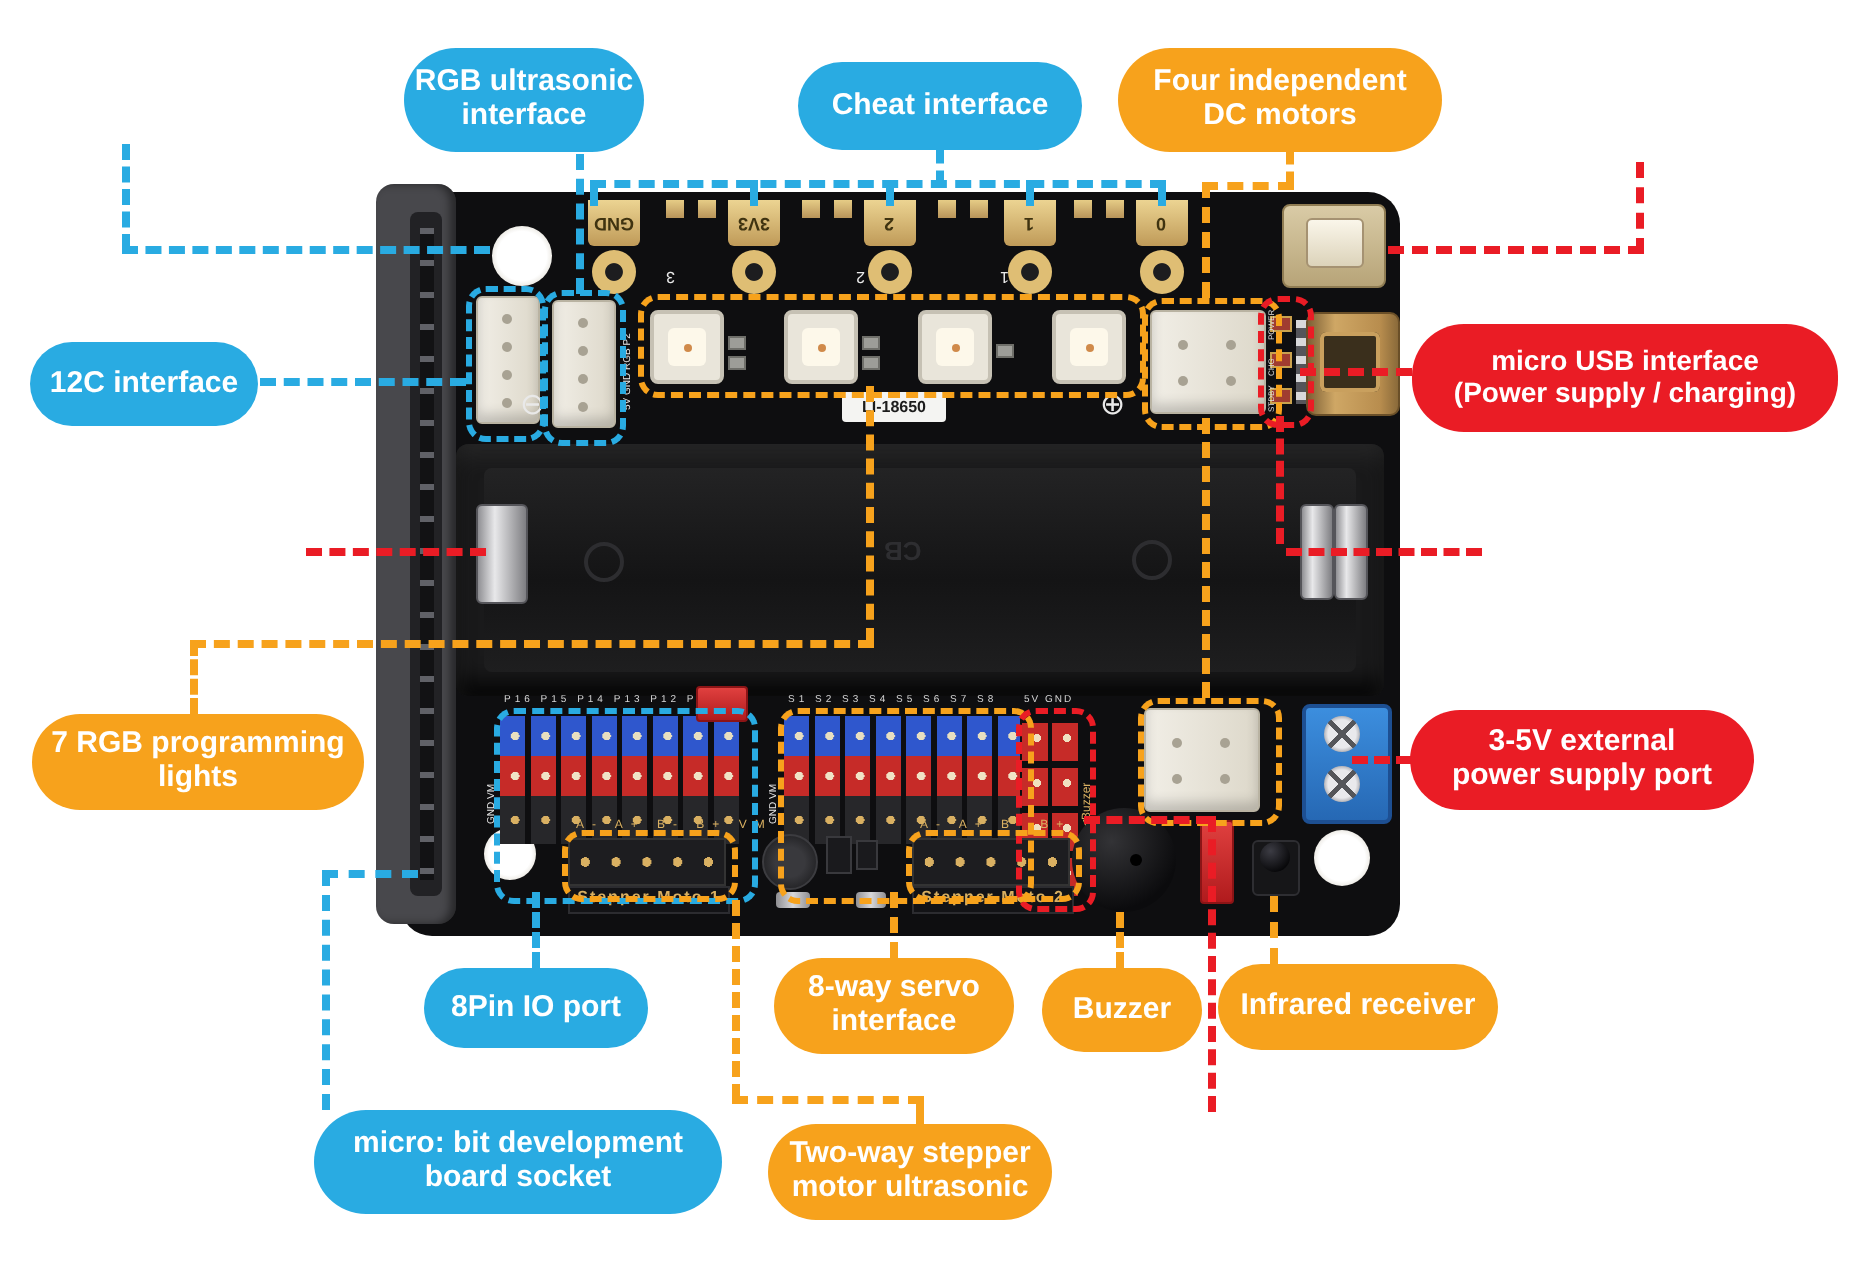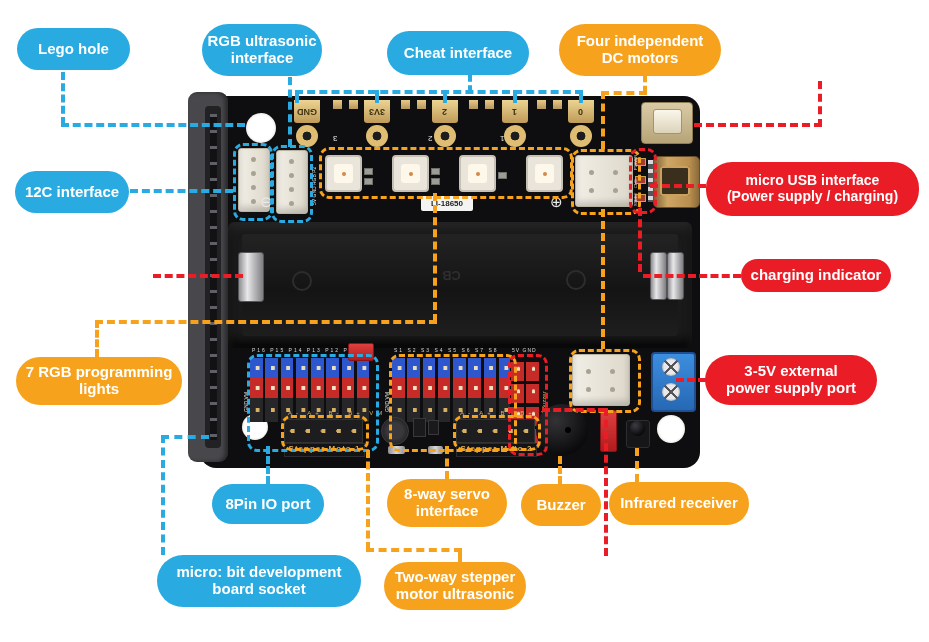--- a/index.html
+++ b/index.html
@@ -341,32 +341,30 @@
   <div class="lv ld-red" style="left:818px;top:81px;height:46px;"></div>
   <div class="lh ld-red" style="left:694px;top:123px;width:128px;"></div>
   <div class="lh ld-red" style="left:650px;top:184px;width:56px;"></div>
   <div class="lv ld-red" style="left:638px;top:208px;height:64px;"></div>
   <div class="lh ld-red" style="left:643px;top:274px;width:98px;"></div>
   <div class="lh ld-red" style="left:153px;top:274px;width:90px;"></div>
   <div class="lh ld-red" style="left:676px;top:378px;width:30px;"></div>
   <div class="lh ld-red" style="left:542px;top:408px;width:64px;"></div>
   <div class="lv ld-red" style="left:604px;top:408px;height:148px;"></div>
 
-  <div class="pill c-blue" style="left:17px;top:28px;width:113px;height:42px;">Lego hole</div>
   <div class="pill c-blue" style="left:202px;top:24px;width:120px;height:52px;">RGB ultrasonic
 interface</div>
-  <div class="pill c-blue" style="left:387px;top:31px;width:142px;height:44px;">Cheat interface</div>
+  <div class="pill c-blue" style="left:399px;top:31px;width:142px;height:44px;">Cheat interface</div>
   <div class="pill c-orange" style="left:559px;top:24px;width:162px;height:52px;">Four independent
 DC motors</div>
   <div class="pill c-blue" style="left:15px;top:171px;width:114px;height:42px;">12C interface</div>
   <div class="pill c-orange" style="left:16px;top:357px;width:166px;height:48px;">7 RGB programming
 lights</div>
   <div class="pill c-red" style="left:706px;top:162px;width:213px;height:54px;font-size:14px;">micro USB interface
 (Power supply / charging)</div>
-  <div class="pill c-red" style="left:741px;top:259px;width:150px;height:33px;">charging indicator</div>
   <div class="pill c-red" style="left:705px;top:355px;width:172px;height:50px;">3-5V external
 power supply port</div>
   <div class="pill c-blue" style="left:212px;top:484px;width:112px;height:40px;">8Pin IO port</div>
   <div class="pill c-orange" style="left:387px;top:479px;width:120px;height:48px;">8-way servo
 interface</div>
   <div class="pill c-orange" style="left:521px;top:484px;width:80px;height:42px;">Buzzer</div>
   <div class="pill c-blue" style="left:157px;top:555px;width:204px;height:52px;">micro: bit development
 board socket</div>
   <div class="pill c-orange" style="left:609px;top:482px;width:140px;height:43px;">Infrared receiver</div>
   <div class="pill c-orange" style="left:384px;top:562px;width:142px;height:48px;">Two-way stepper

